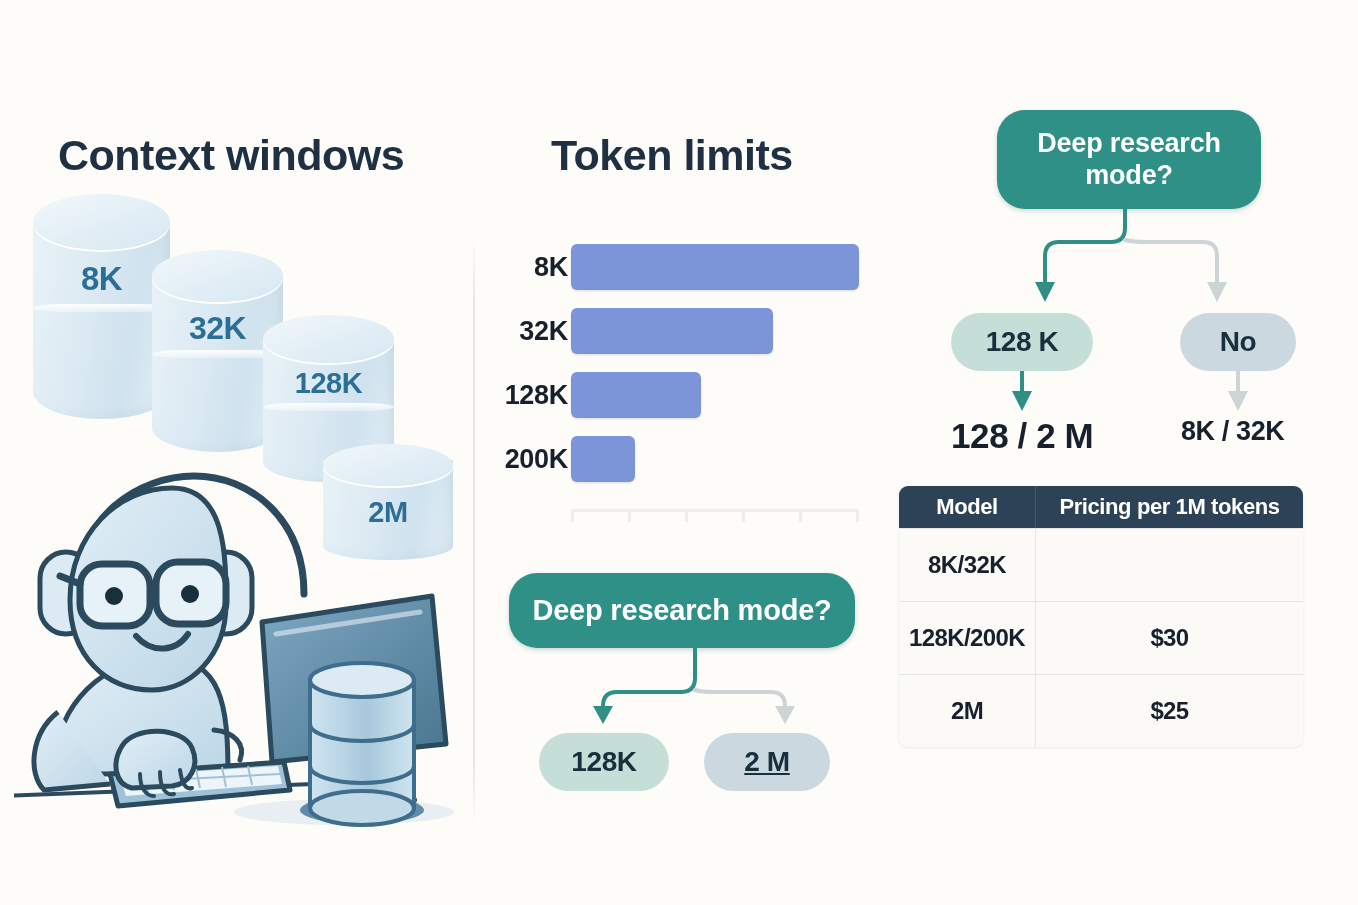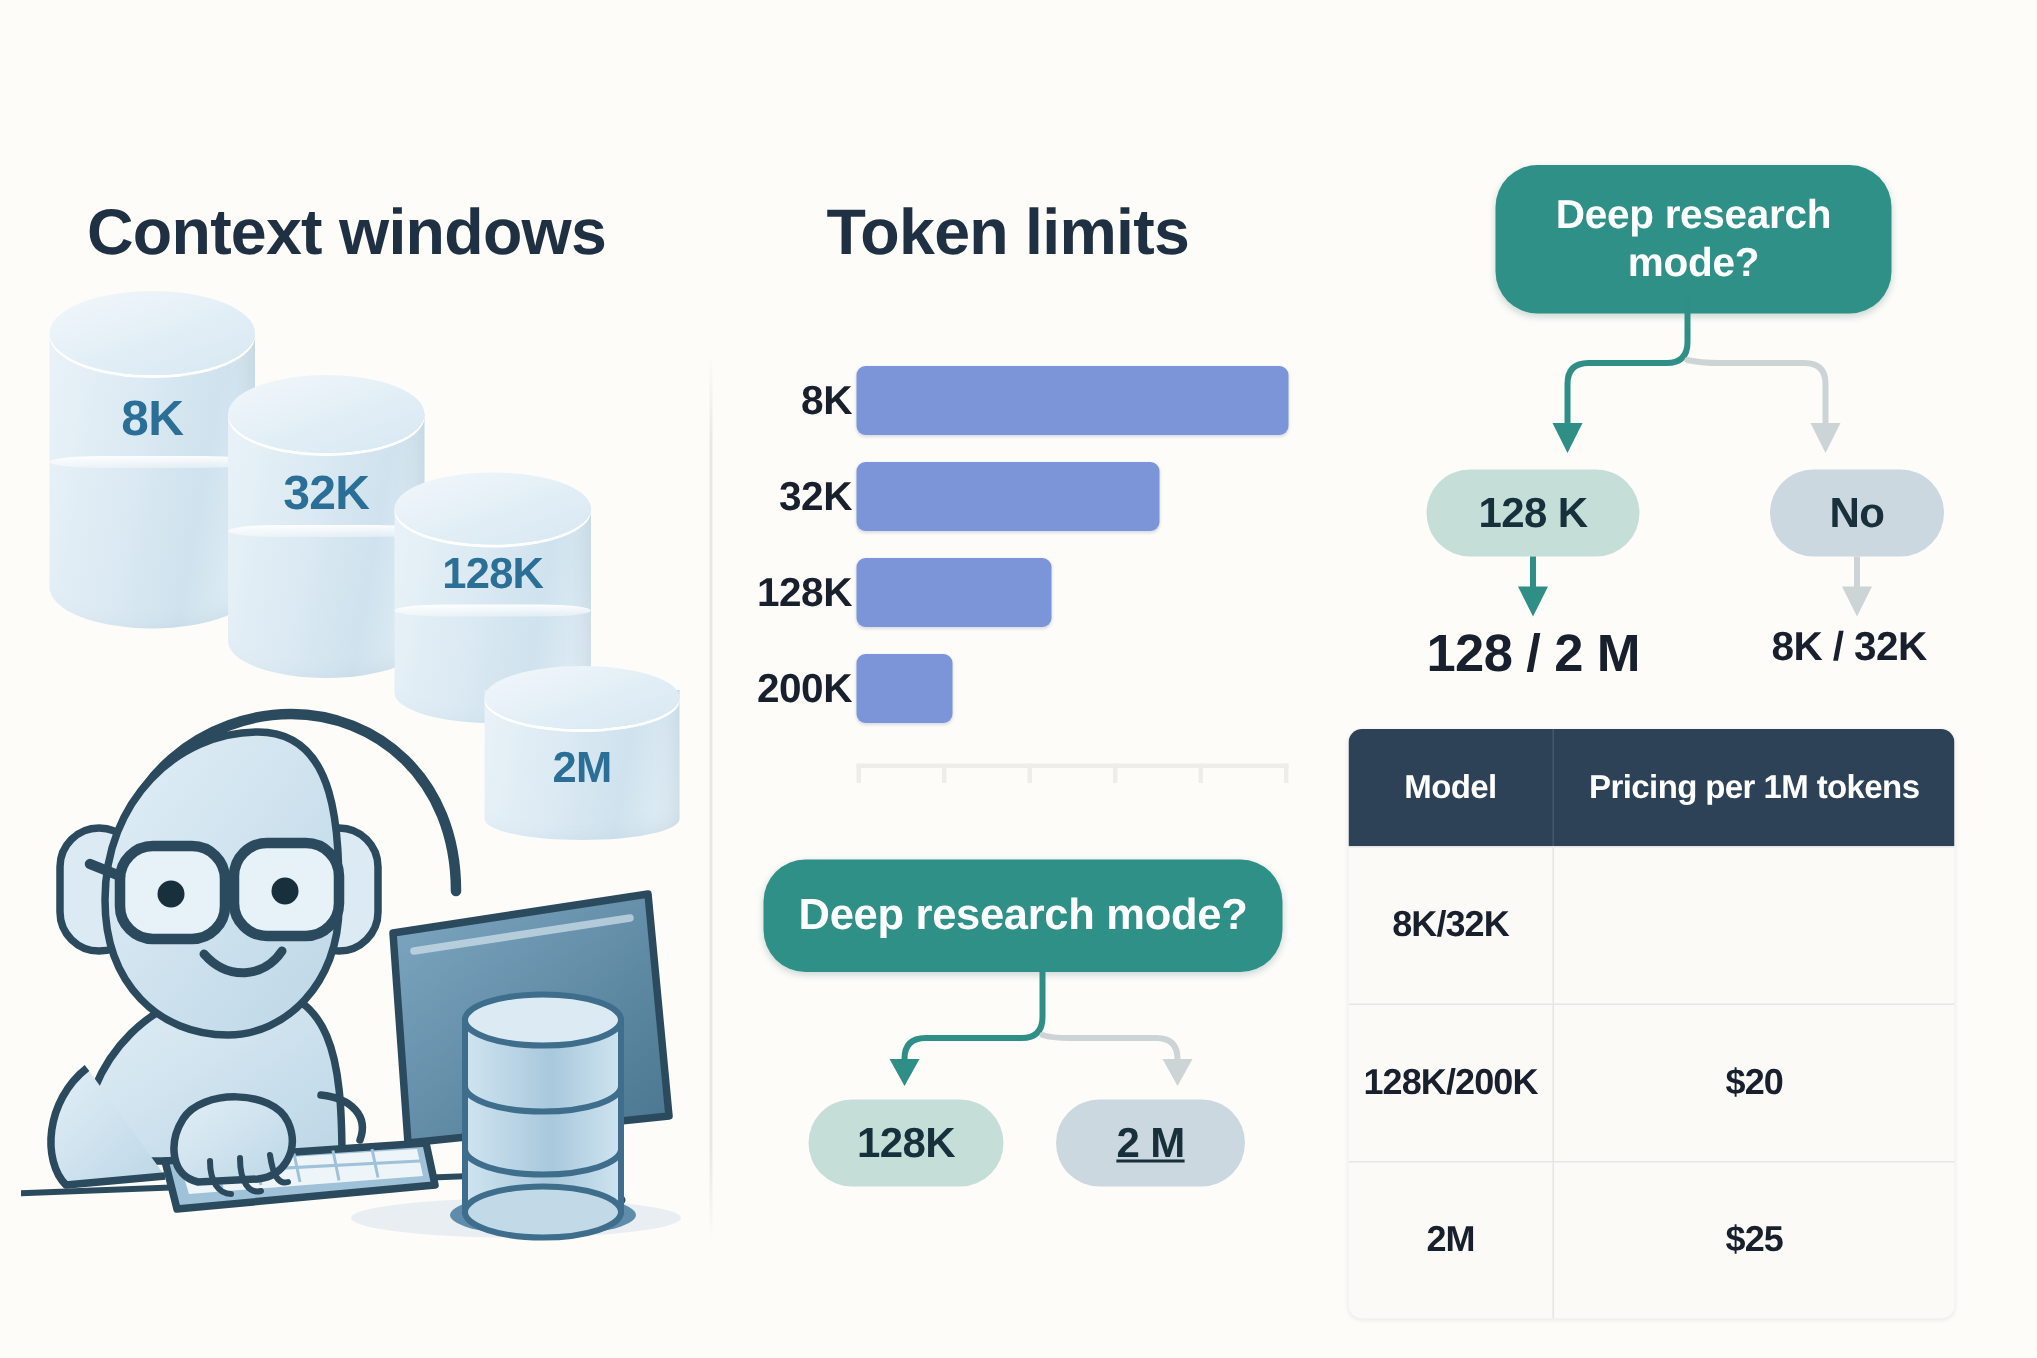--- a/index.html
+++ b/index.html
@@ -94,29 +94,29 @@
   
   #table{
     position:absolute;left:899px;top:486px;width:404px;
     border-radius:9px;overflow:hidden;
     box-shadow:0 1px 3px rgba(40,60,80,.10);
     background:#fbfaf7;
   }
   #table .thead{display:flex;background:#2d4256;}
   #table .thead div{
     color:#fff;font-weight:700;font-size:22px;
-    padding:26px 0;text-align:center;letter-spacing:-0.4px;
+    padding:8px 0;text-align:center;letter-spacing:-0.4px;
   }
   #table .th-model{width:136px;border-right:1px solid #43586c;}
   #table .th-price{flex:1;}
   #table .trow{display:flex;border-top:1px solid #e3e6e4;}
   #table .trow:first-of-type{border-top:none;}
   #table .trow div{
     color:#17202c;font-size:24px;font-weight:600;
-    padding:38px 0;text-align:center;letter-spacing:-0.6px;
+    padding:22px 0;text-align:center;letter-spacing:-0.6px;
   }
   #table .td-model{width:136px;border-right:1px solid #e3e6e4;}
   #table .td-price{flex:1;}
 
   
   #character{position:absolute;left:14px;top:444px;width:460px;height:392px;}
 </style>
 </head>
 <body>
 
@@ -300,21 +300,21 @@
   <div id="table">
     <div class="thead">
       <div class="th-model">Model</div>
       <div class="th-price">Pricing per 1M tokens</div>
     </div>
     <div class="trow">
       <div class="td-model">8K/32K</div>
     </div>
     <div class="trow">
       <div class="td-model">128K/200K</div>
-      <div class="td-price">$20</div>
+      <div class="td-price">$30</div>
     </div>
     <div class="trow">
       <div class="td-model">2M</div>
       <div class="td-price">$25</div>
     </div>
   </div>
 
 </div>
 
 </body></html>

